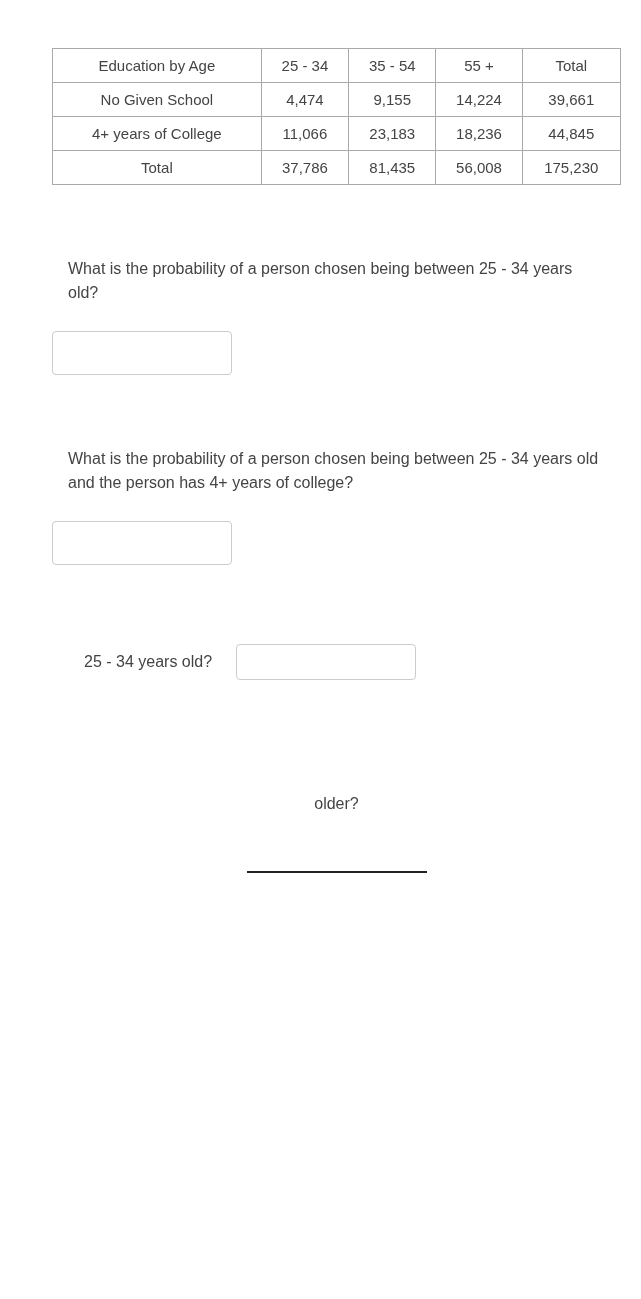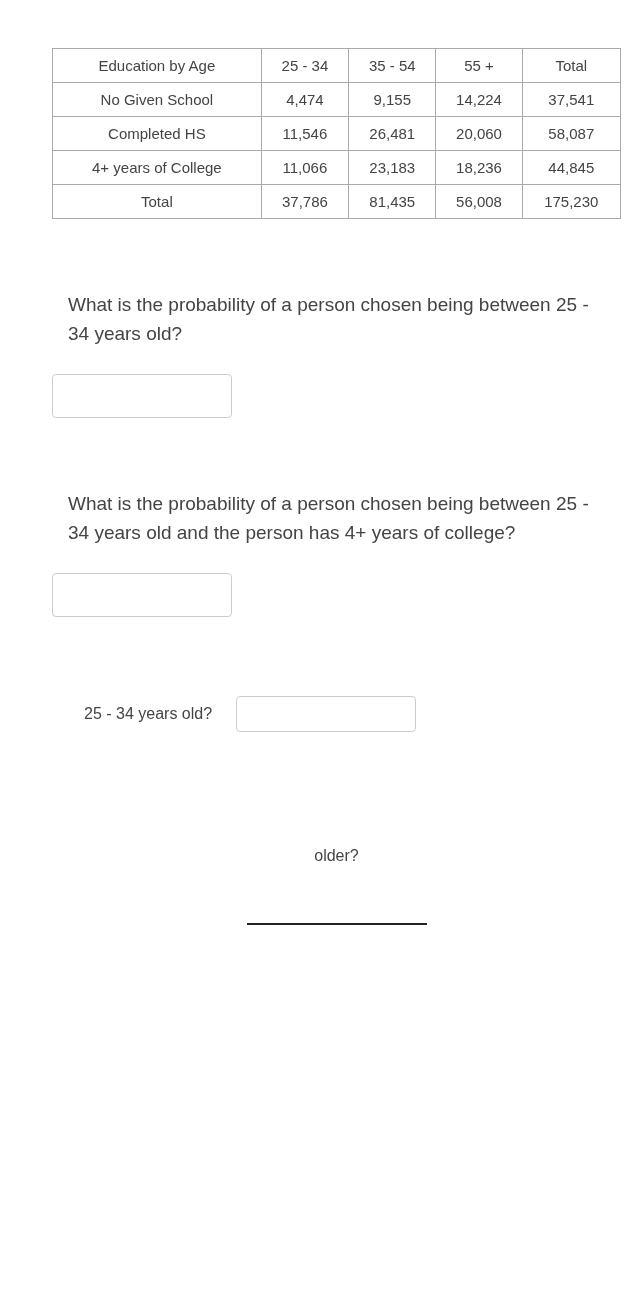--- a/index.html
+++ b/index.html
@@ -45,21 +45,21 @@
     td:first-child, th:first-child {
       text-align: center;
       font-weight: normal;
     }
 
     .question-block {
       margin-bottom: 24px;
     }
 
     .question-text {
-      font-size: 19px;
+      font-size: 16px;
       color: #444;
       line-height: 1.5;
       margin-bottom: 10px;
     }
 
     .answer-input {
       display: block;
       width: 180px;
       height: 44px;
       border: 1px solid #ccc;
@@ -129,28 +129,21 @@
         <th>55 +</th>
         <th>Total</th>
       </tr>
     </thead>
     <tbody>
       <tr>
         <td>No Given School</td>
         <td>4,474</td>
         <td>9,155</td>
         <td>14,224</td>
-        <td>37,541</td>
-      </tr>
-      <tr>
-        <td>Completed HS</td>
-        <td>11,546</td>
-        <td>26,481</td>
-        <td>20,060</td>
-        <td>58,087</td>
+        <td>39,661</td>
       </tr>
       <tr>
         <td>4+ years of College</td>
         <td>11,066</td>
         <td>23,183</td>
         <td>18,236</td>
         <td>44,845</td>
       </tr>
       <tr>
         <td>Total</td>

